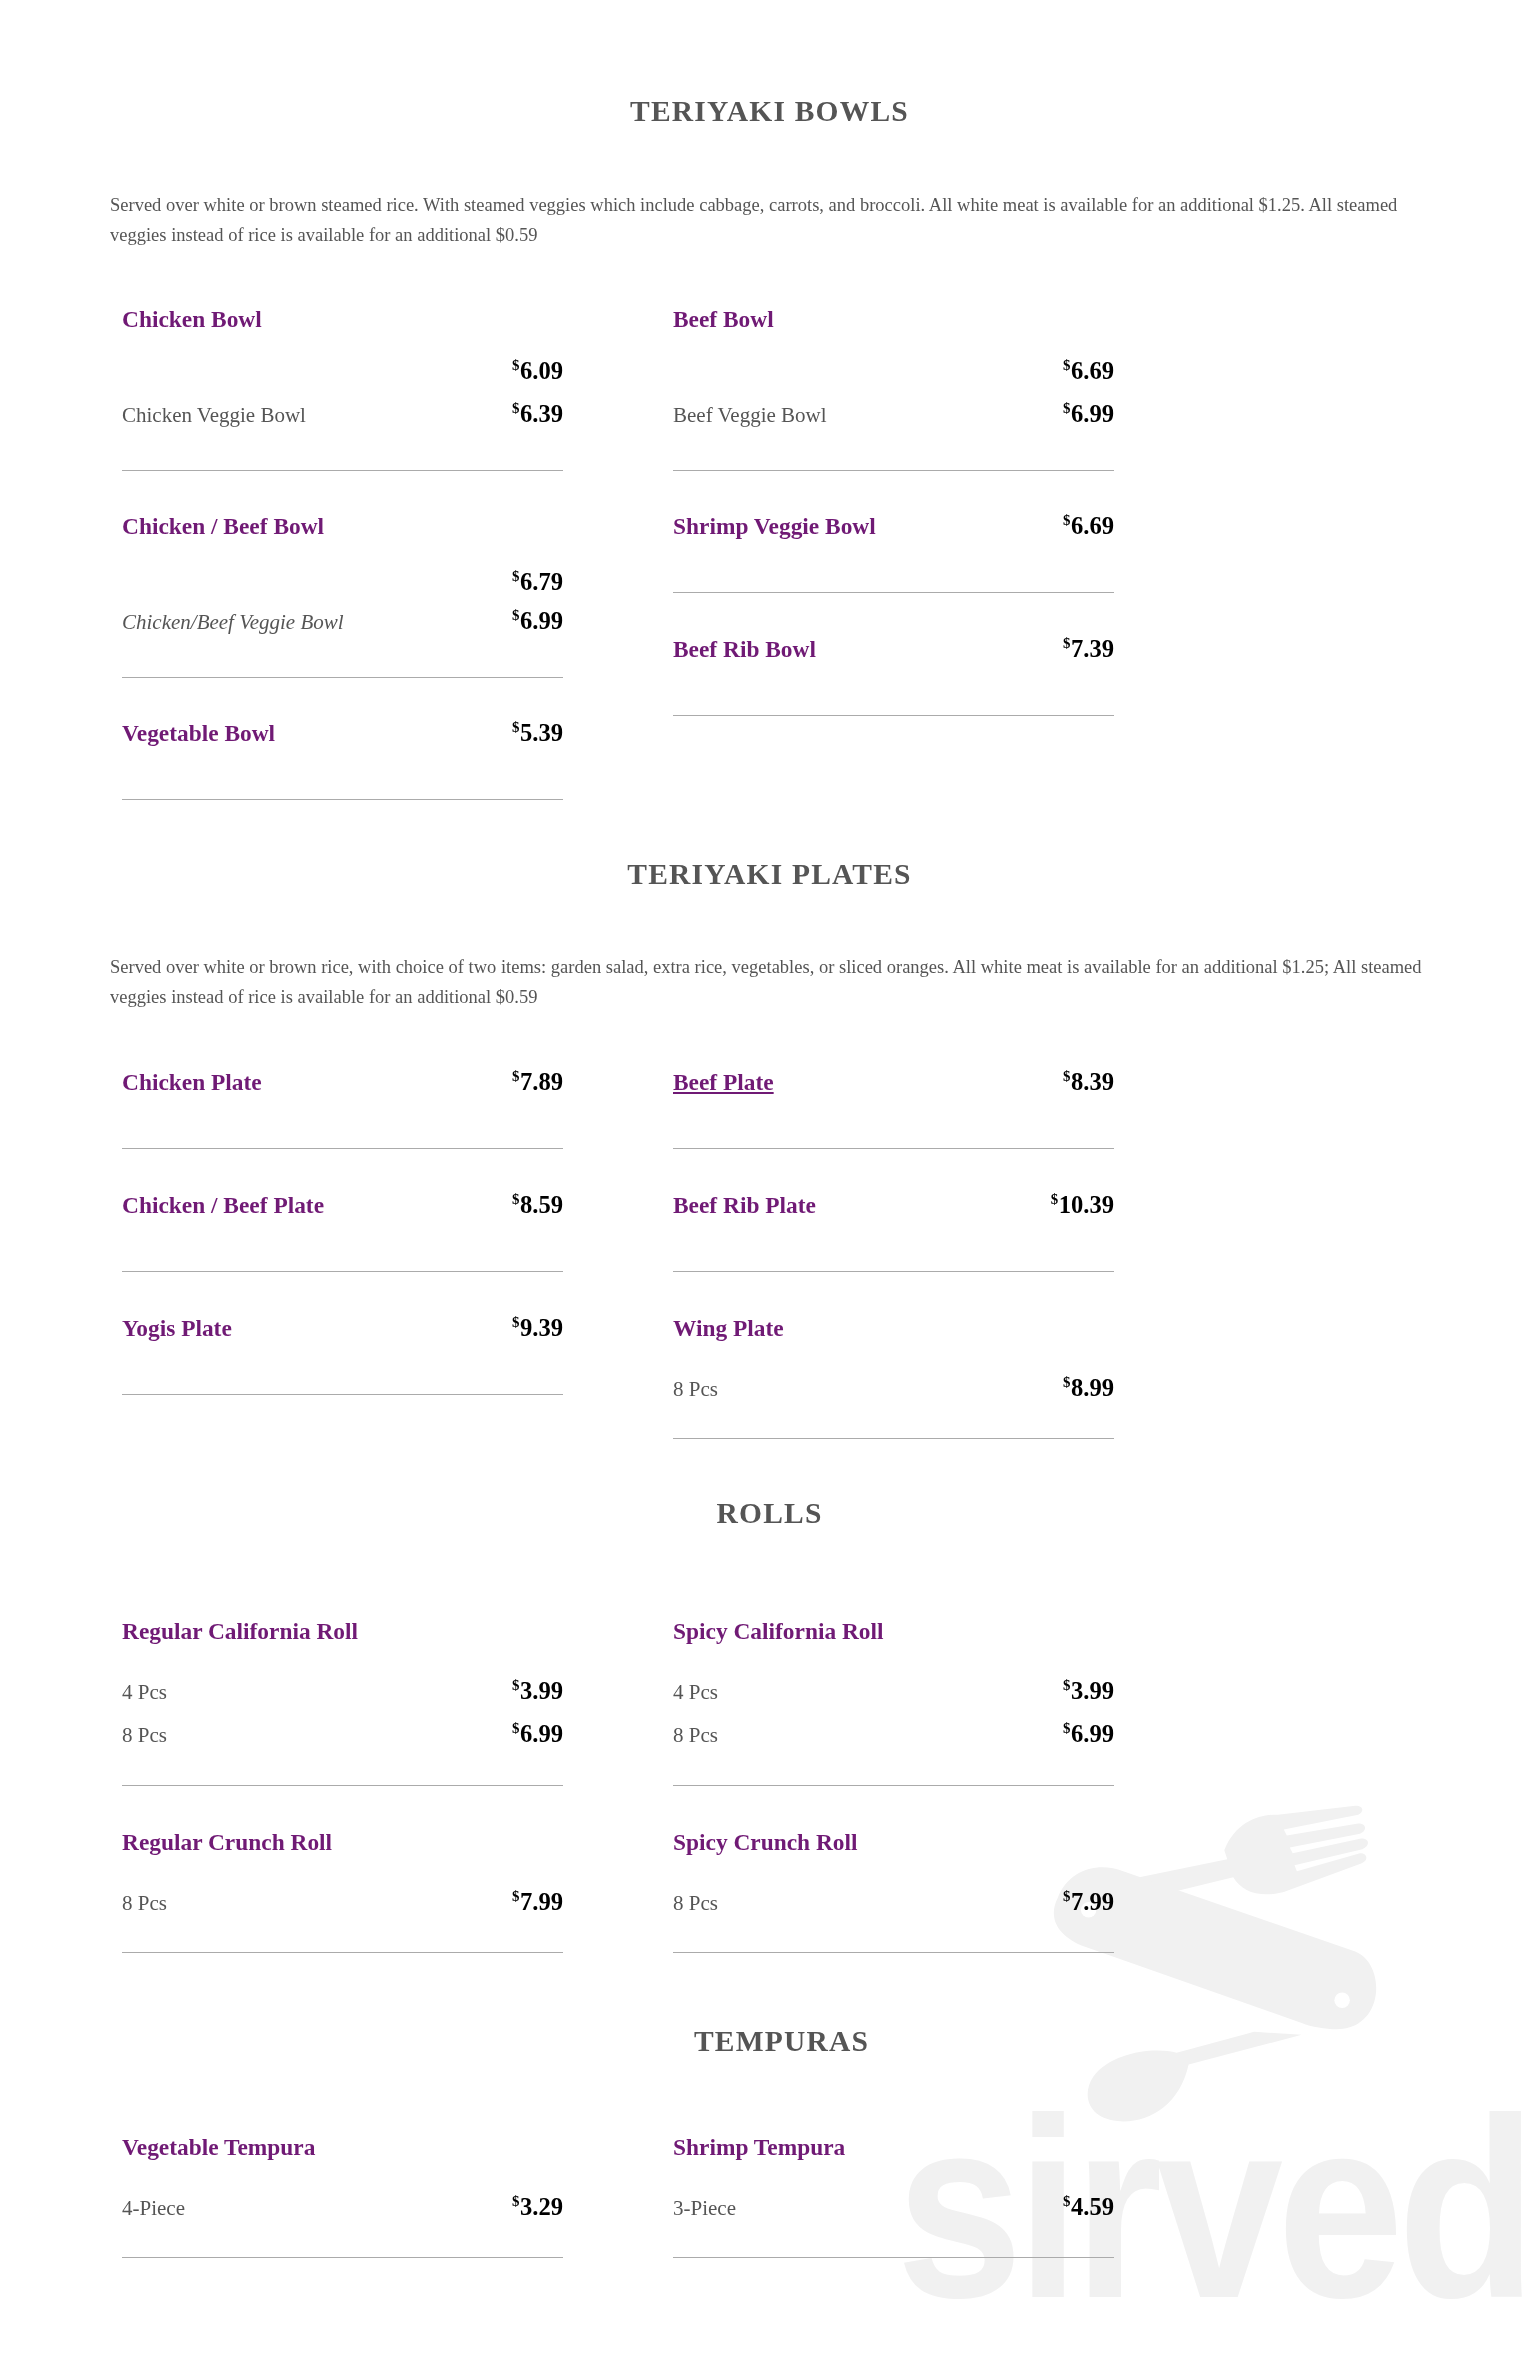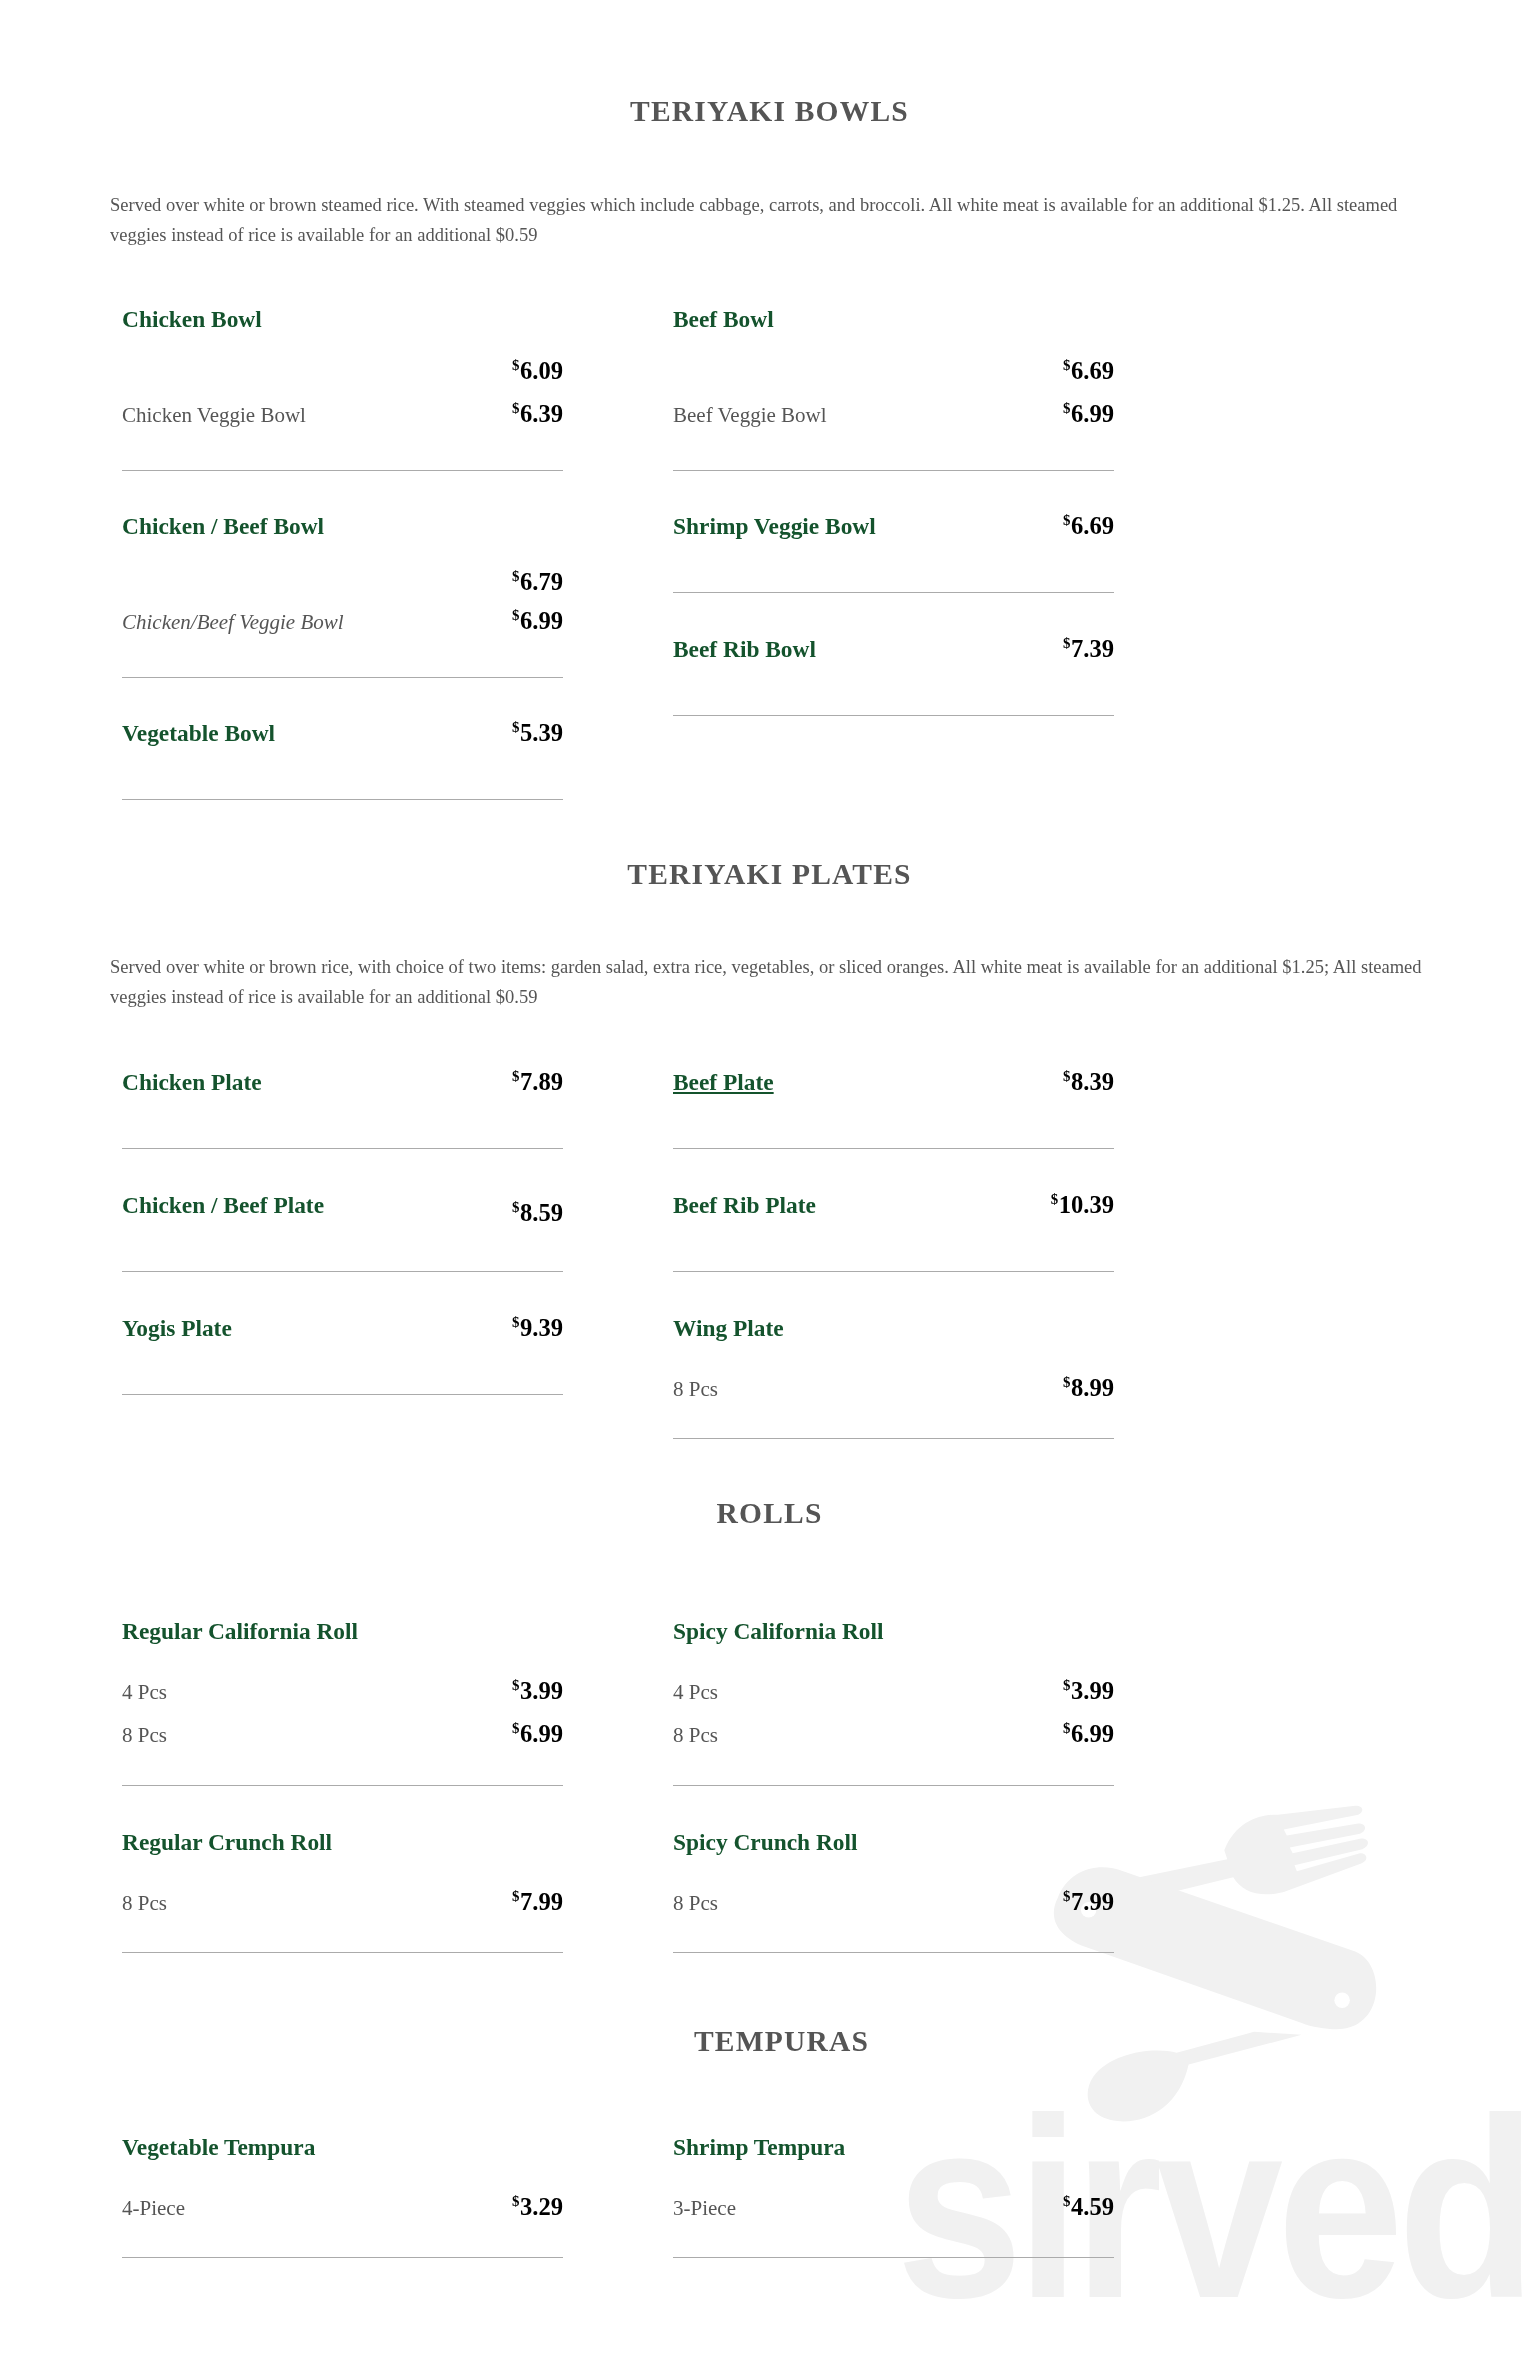--- a/index.html
+++ b/index.html
@@ -6,21 +6,21 @@
   body { width: 1539px; height: 2377px; position: relative; overflow: hidden; font-family: "Liberation Serif", "DejaVu Serif", serif; }
   .watermark { position: absolute; pointer-events: none; z-index: 0; }
   .wm-logo { left: 1022px; top: 1773px; width: 357px; height: 357px; }
   .wm-text { position: absolute; left: 896px; top: 2081px; font-family: "Liberation Sans", "DejaVu Sans", sans-serif; font-weight: bold; font-size: 228px; color: #f1f1f1; letter-spacing: -6.2px; line-height: 1; z-index: 0; transform: scaleY(1.12); transform-origin: top left; }
   .section { position: absolute; left: 0; width: 1539px; z-index: 1; }
   .section-title { position: absolute; left: 0; width: 1539px; text-align: center; font-weight: bold; font-size: 29.5px; letter-spacing: 1.2px; color: #555555; }
   .section-desc { position: absolute; left: 110px; width: 1324px; font-size: 18.5px; line-height: 30px; color: #555555; }
   .item { position: absolute; width: 441px; }
   .item.left { left: 122px; }
   .item.right { left: 673px; }
-  .item-name { position: absolute; left: 0; font-weight: bold; font-size: 23.4px; color: #14532d; white-space: nowrap; }
+  .item-name { position: absolute; left: 0; font-weight: bold; font-size: 23.4px; color: #701a75; white-space: nowrap; }
   .row { position: absolute; left: 0; width: 441px; height: 31px; }
   .row-label { position: absolute; left: 0; font-size: 21px; color: #555555; white-space: nowrap; }
   .price { position: absolute; right: 0; font-weight: bold; font-size: 24.6px; color: #000; white-space: nowrap; }
   .price .cur { font-size: 14.8px; vertical-align: 8.6px; margin-right: 0.6px; }
   .divider { position: absolute; left: 0; width: 441px; height: 0; border-top: 1.8px solid #ababab; }
 </style>
 </head>
 <body>
 
 <svg class="watermark wm-logo" viewBox="0 0 600 600">
@@ -109,21 +109,21 @@
     <div class="divider" style="top:80px;"></div>
   </div>
   <div class="item right" style="top:1068px;">
     <div class="item-name" style="top:1.2px;text-decoration:underline;">Beef Plate</div>
     <span class="price" style="top:0;"><span class="cur">$</span><span>8.39</span></span>
     <div class="divider" style="top:80px;"></div>
   </div>
 
   <div class="item left" style="top:1191px;">
     <div class="item-name" style="top:1.2px;">Chicken / Beef Plate</div>
-    <span class="price" style="top:0;margin-top:8px;"><span class="cur">$</span><span>8.59</span></span>
+    <span class="price" style="top:0;"><span class="cur">$</span><span>8.59</span></span>
     <div class="divider" style="top:80px;"></div>
   </div>
   <div class="item right" style="top:1191px;">
     <div class="item-name" style="top:1.2px;">Beef Rib Plate</div>
     <span class="price" style="top:0;"><span class="cur">$</span><span>10.39</span></span>
     <div class="divider" style="top:80px;"></div>
   </div>
 
   <div class="item left" style="top:1314px;">
     <div class="item-name" style="top:1.2px;">Yogis Plate</div>

